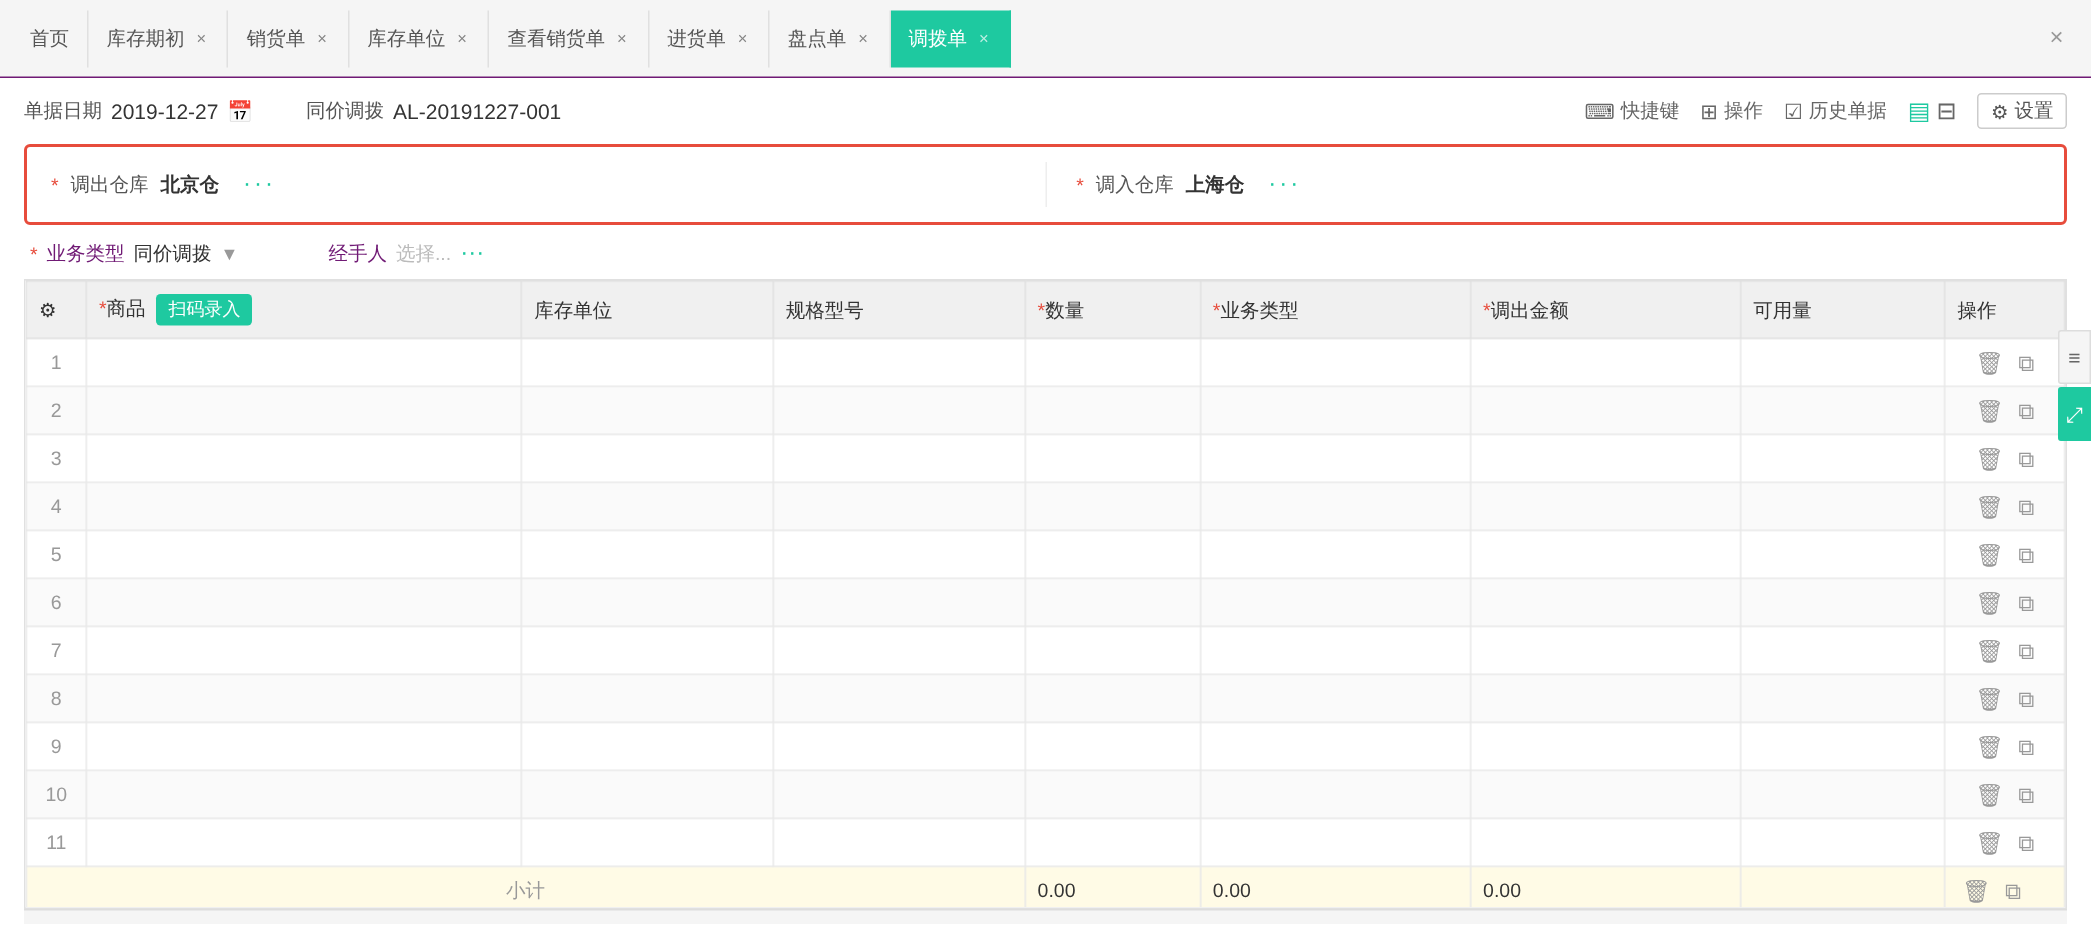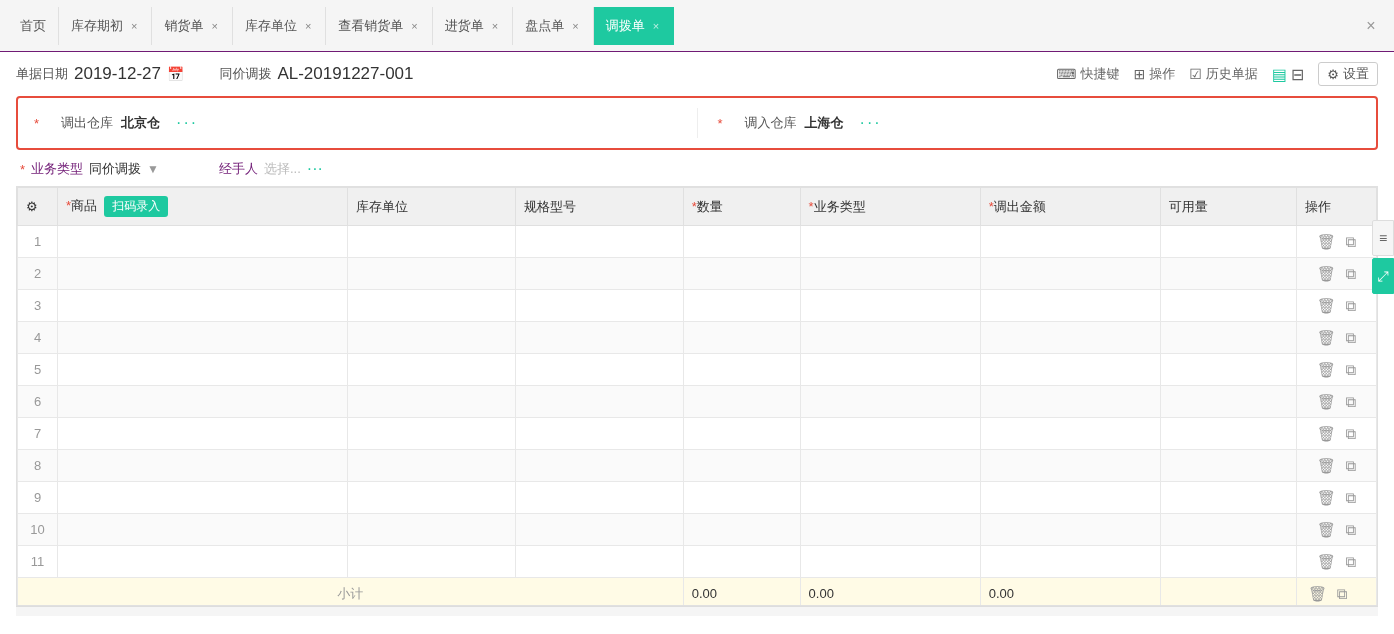--- a/index.html
+++ b/index.html
@@ -72,21 +72,21 @@
       display: flex;
       align-items: center;
       gap: 6px;
     }
     .form-field-inline .label {
       color: #555;
       font-size: 13px;
     }
     .form-field-inline .value {
       color: #333;
-      font-size: 17px;
+      font-size: 14px;
     }
     .date-icon {
       color: #1ec9a0;
       font-size: 14px;
       cursor: pointer;
     }
     .form-header-right {
       display: flex;
       align-items: center;
       gap: 14px;
@@ -132,21 +132,20 @@
       align-items: center;
       gap: 8px;
       flex: 1;
     }
     .warehouse-section .req-label {
       color: #e74c3c;
       font-size: 13px;
     }
     .warehouse-section .wh-label {
       color: #555;
-      margin-left: 14px;
     }
     .warehouse-section .wh-value {
       color: #333;
       font-weight: 700;
     }
     .dots-btn {
       color: #1ec9a0;
       cursor: pointer;
       font-size: 16px;
       letter-spacing: 2px;

